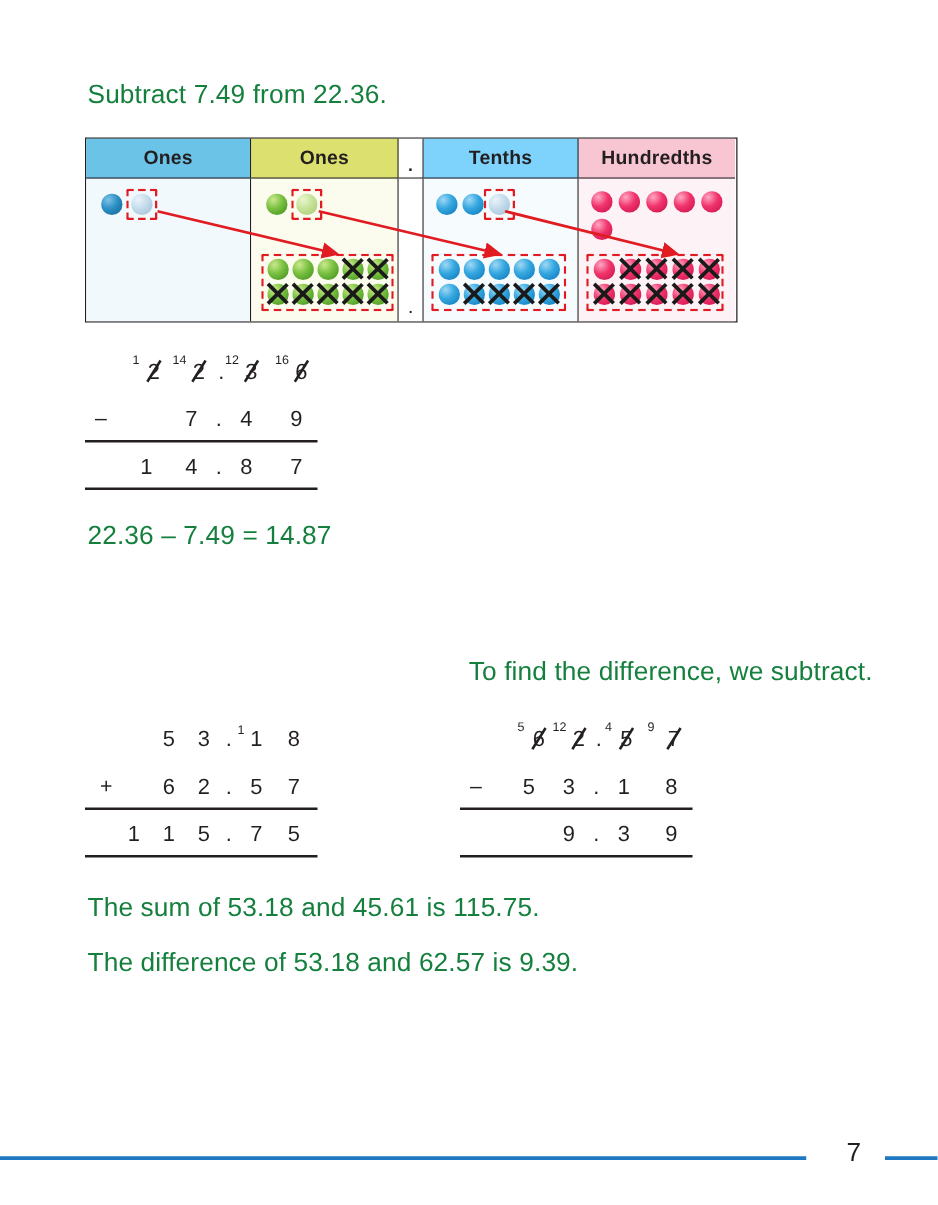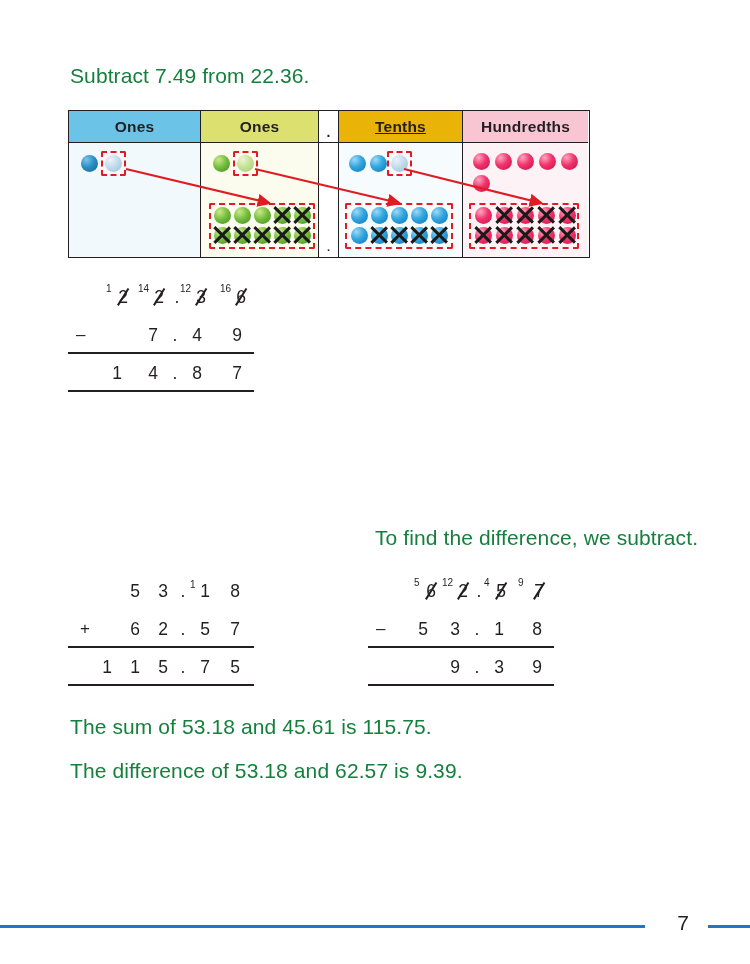--- a/index.html
+++ b/index.html
@@ -230,21 +230,21 @@
     <div class="pv-head">
       <div class="pv-col c-tens" style="background:#6CC3E8;">
         <span>Ones</span>
       </div>
       <div class="pv-col c-ones" style="background:#DCE06F;">
         <span>Ones</span>
       </div>
       <div class="pv-col c-dot" style="background:#ffffff;">
         <span class="dot-mark dot-head">.</span>
       </div>
-      <div class="pv-col c-tenths" style="background:#eab308;text-decoration:underline;">
+      <div class="pv-col c-tenths" style="background:#7dd3fc;">
         <span>Tenths</span>
       </div>
       <div class="pv-col c-hund" style="background:#F8C5D3;">
         <span>Hundredths</span>
       </div>
     </div>
 
     <div class="pv-body">
 
       <div class="pv-col c-tens" style="background:#F2F9FD;">
@@ -380,20 +380,21 @@
       <span class="digit" style="left:38px; top:0;">1</span>
       <span class="digit" style="left:74px; top:0;">4</span>
       <span class="digit" style="left:100px; top:0; width:14px;">.</span>
       <span class="digit" style="left:118px; top:0;">8</span>
       <span class="digit" style="left:158px; top:0;">7</span>
     </div>
 
     <div class="rule" style="left:0px; top:112px; width:186px;"></div>
   </div>
 
+  <div class="prose" style="left:70px; top:415px;">22.36 – 7.49 = 14.87</div>
 
 
   <div class="prose" style="left:375px; top:524px;">To find the difference, we subtract.</div>
 
   <div class="calc" style="left:68px; top:572px; width:250px;">
 
     <div class="row">
       <span class="digit" style="left:56px; top:0;">5</span>
       <span class="digit" style="left:84px; top:0;">3</span>
       <span class="digit" style="left:108px; top:0; width:14px;">.</span>

